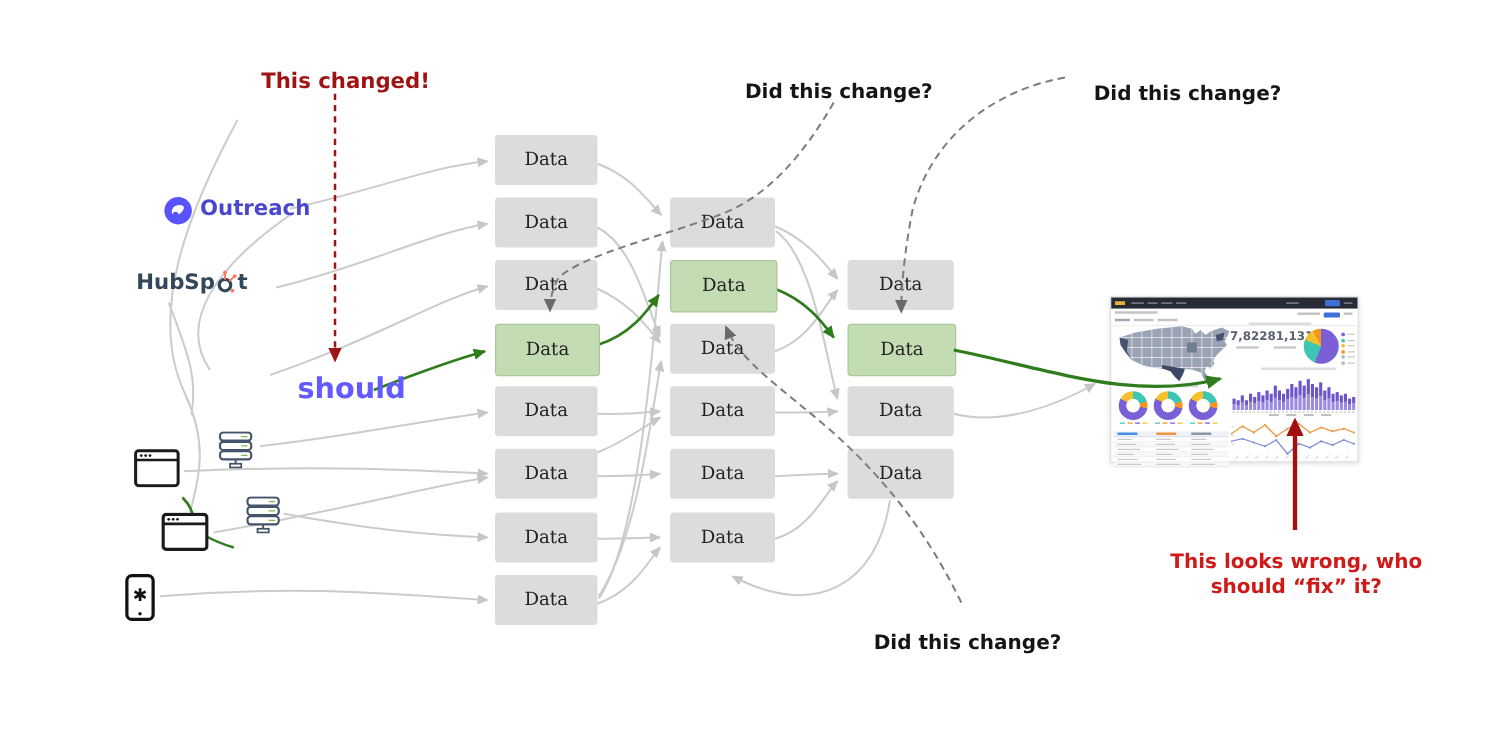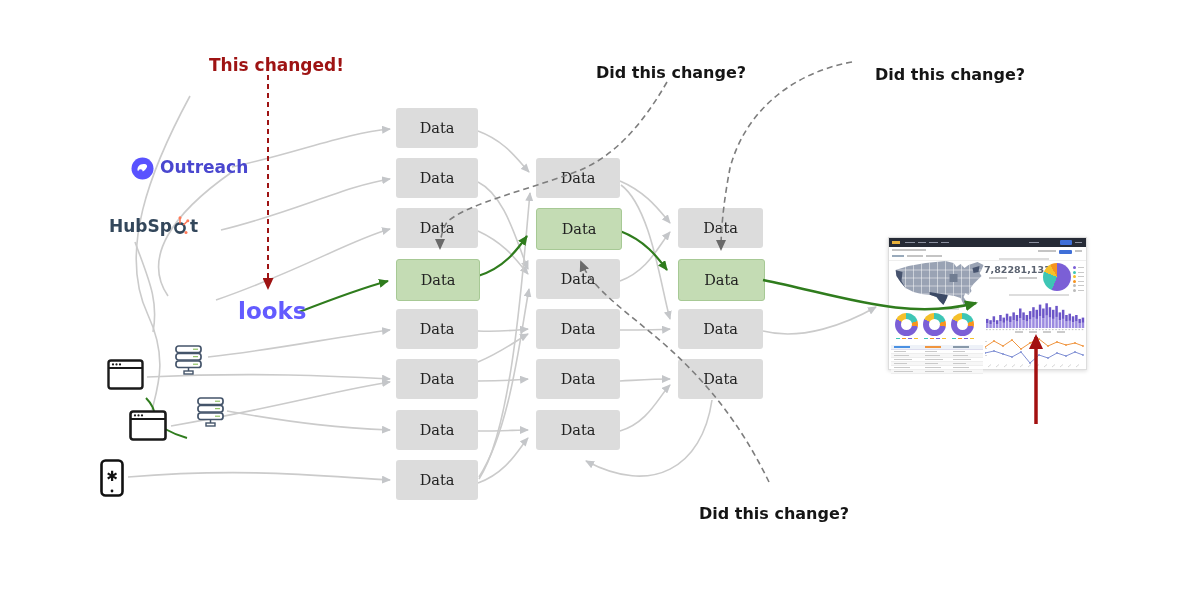--- a/index.html
+++ b/index.html
@@ -110,21 +110,21 @@
         <circle cx="8" cy="1.8" r="1.5" fill="#ff7a59"></circle>
         <circle cx="15.8" cy="4.8" r="1.5" fill="#ff7a59"></circle>
         <circle cx="14" cy="16.5" r="1.5" fill="#ff7a59"></circle>
       </svg>
         <span>t</span>
     </span>
   </div>
 
 
   <div class="logo" style="left:238px;top:298px;">
-    <span class="stripe-text">looks</span>
+    <span class="stripe-text">should</span>
   </div>
 
   <svg class="srcicon" style="left:107px;top:359px;" width="37" height="31" viewBox="0 0 37 31">
     <rect x="1.5" y="1.5" width="34" height="28" rx="2.5" fill="#fff" stroke="#1a1a1a" stroke-width="2.4"></rect>
     <line x1="1.5" y1="9" x2="35.5" y2="9" stroke="#1a1a1a" stroke-width="2"></line>
     <circle cx="6" cy="5.4" r="1.1" fill="#1a1a1a"></circle>
       <circle cx="9.5" cy="5.4" r="1.1" fill="#1a1a1a"></circle>
       <circle cx="13" cy="5.4" r="1.1" fill="#1a1a1a"></circle>
   </svg>
   <svg class="srcicon" style="left:173px;top:345px;" width="31" height="30" viewBox="0 0 31 30">
@@ -483,13 +483,17 @@
     <path d="M769,482 C749,441 719,392 663,343 C626,311 592,289 581,262" fill="none" stroke="#7d7d7d" stroke-width="1.6" stroke-dasharray="6,4" marker-end="url(#mDark)"></path>
     <path d="M268,75 L268,288" fill="none" stroke="#9e1313" stroke-width="2" stroke-dasharray="5,4" marker-end="url(#mDarkRed)"></path>
     <path d="M1036,424 L1036,337" fill="none" stroke="#a31010" stroke-width="3.5" marker-end="url(#mRed)"></path>
     <path d="M763,280 C842,296 906,321 976,303" fill="none" stroke="#2f7c1d" stroke-width="2.6" marker-end="url(#mGreenBig)"></path>
   </svg>
 
   <div class="anno darkred" style="left:209px;top:44px;">This changed!</div>
   <div class="anno black" style="left:596px;top:52px;">Did this change?</div>
   <div class="anno black" style="left:875px;top:54px;">Did this change?</div>
   <div class="anno black" style="left:699px;top:493px;">Did this change?</div>
+  <div class="anno red" style="left:933px;top:428px;width:208px;">
+    <span>This looks wrong, who</span><br>
+    <span>should “fix” it?</span>
+  </div>
 </div>
 
 </body></html>

